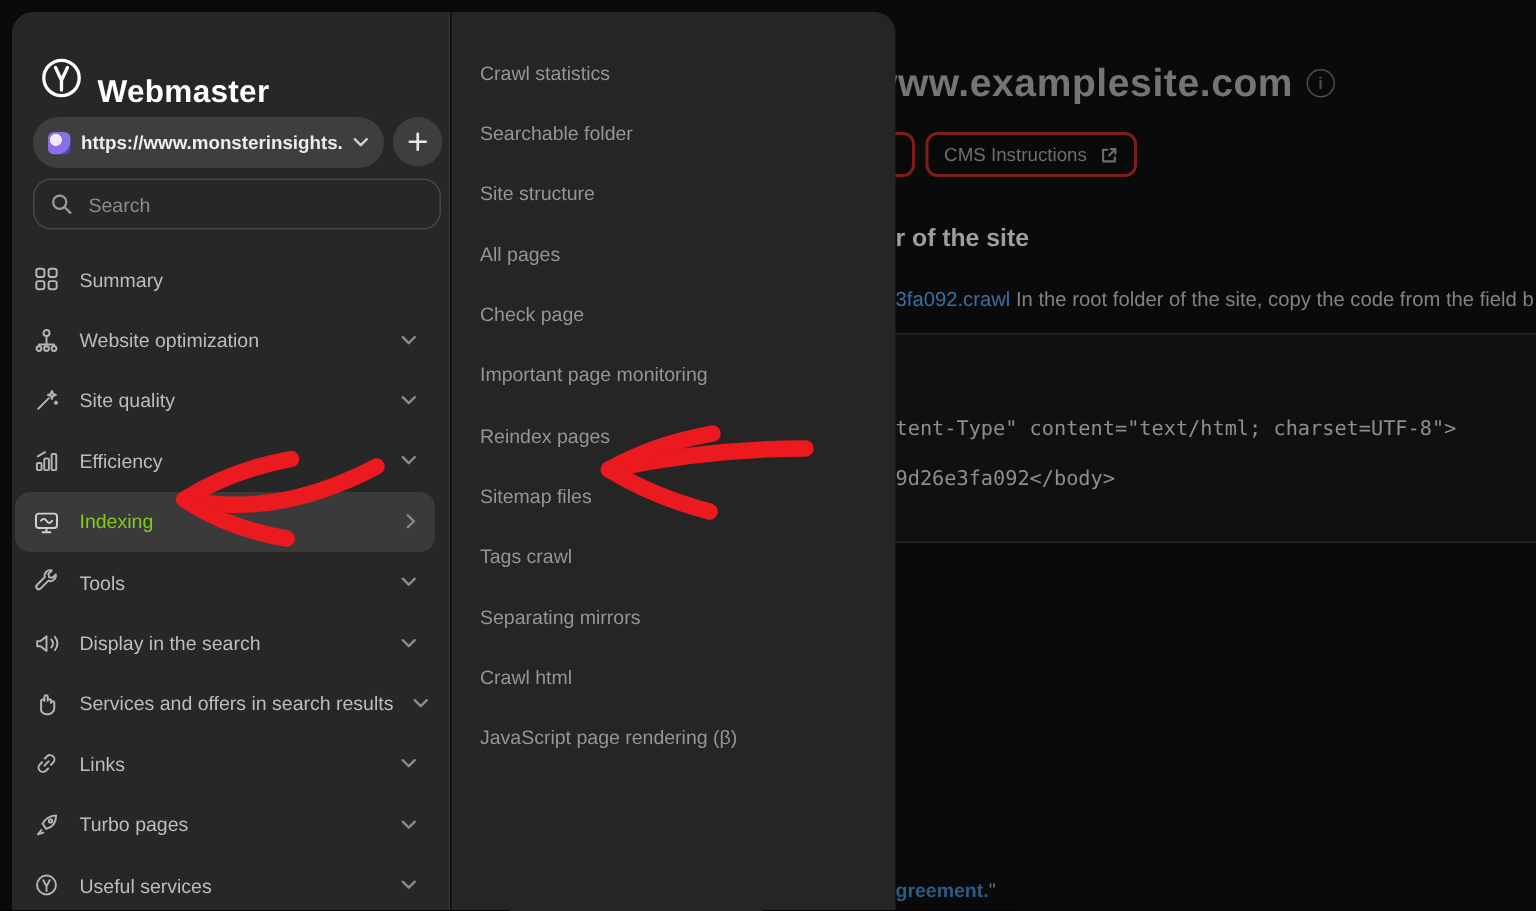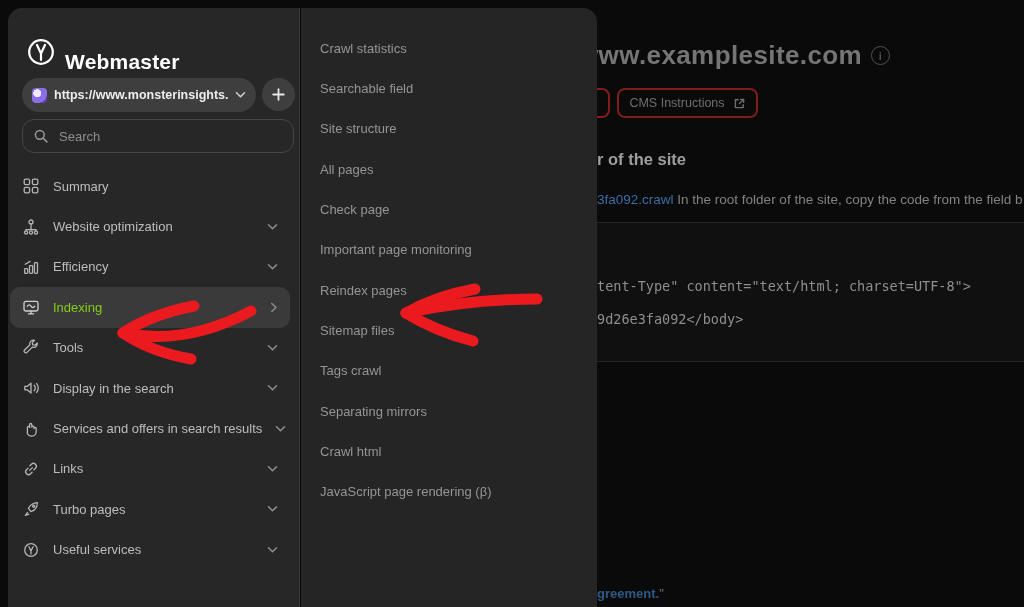--- a/index.html
+++ b/index.html
@@ -150,20 +150,31 @@
             <circle cx="9" cy="14.4" r="1.6"></circle>
             <circle cx="14" cy="14.4" r="1.6"></circle>
         </svg>
         <span class="lbl">Website optimization</span>
         <svg class="chev" width="11" height="8" viewBox="0 0 11 8">
             <path d="M1.5 1.8L5.5 5.8L9.5 1.8"></path>
           </svg>
       </div>
       <div class="mrow">
         <svg class="icn" width="18" height="18" viewBox="0 0 18 18">
+          <path d="M3.5 14.5L10.4 7.6"></path>
+          <path d="M12.6 2.6l.7 2 2 .7-2 .7-.7 2-.7-2-2-.7 2-.7z"></path>
+          <path d="M15.3 9.6v1.8 M14.4 10.5h1.8"></path>
+        </svg>
+        <span class="lbl">Site quality</span>
+        <svg class="chev" width="11" height="8" viewBox="0 0 11 8">
+            <path d="M1.5 1.8L5.5 5.8L9.5 1.8"></path>
+          </svg>
+      </div>
+      <div class="mrow">
+        <svg class="icn" width="18" height="18" viewBox="0 0 18 18">
           <rect x="2.6" y="10.6" width="3.1" height="4.8" rx="0.8"></rect>
           <rect x="7.5" y="7.6" width="3.1" height="7.8" rx="0.8"></rect>
           <rect x="12.4" y="4.6" width="3.1" height="10.8" rx="0.8"></rect>
           <path d="M3.2 6.2L8 3.4"></path>
         </svg>
         <span class="lbl">Efficiency</span>
         <svg class="chev" width="11" height="8" viewBox="0 0 11 8">
             <path d="M1.5 1.8L5.5 5.8L9.5 1.8"></path>
           </svg>
       </div>
@@ -237,21 +248,21 @@
         <span class="lbl">Useful services</span>
         <svg class="chev" width="11" height="8" viewBox="0 0 11 8">
             <path d="M1.5 1.8L5.5 5.8L9.5 1.8"></path>
           </svg>
       </div>
     </nav>
   </aside>
 
   <nav class="flyout">
     <a class="fitem" href="#">Crawl statistics</a>
-    <a class="fitem" href="#">Searchable field</a>
+    <a class="fitem" href="#">Searchable folder</a>
     <a class="fitem" href="#">Site structure</a>
     <a class="fitem" href="#">All pages</a>
     <a class="fitem" href="#">Check page</a>
     <a class="fitem" href="#">Important page monitoring</a>
     <a class="fitem" href="#">Reindex pages</a>
     <a class="fitem" href="#">Sitemap files</a>
     <a class="fitem" href="#">Tags crawl</a>
     <a class="fitem" href="#">Separating mirrors</a>
     <a class="fitem" href="#">Crawl html</a>
     <a class="fitem" href="#">JavaScript page rendering (β)</a>

